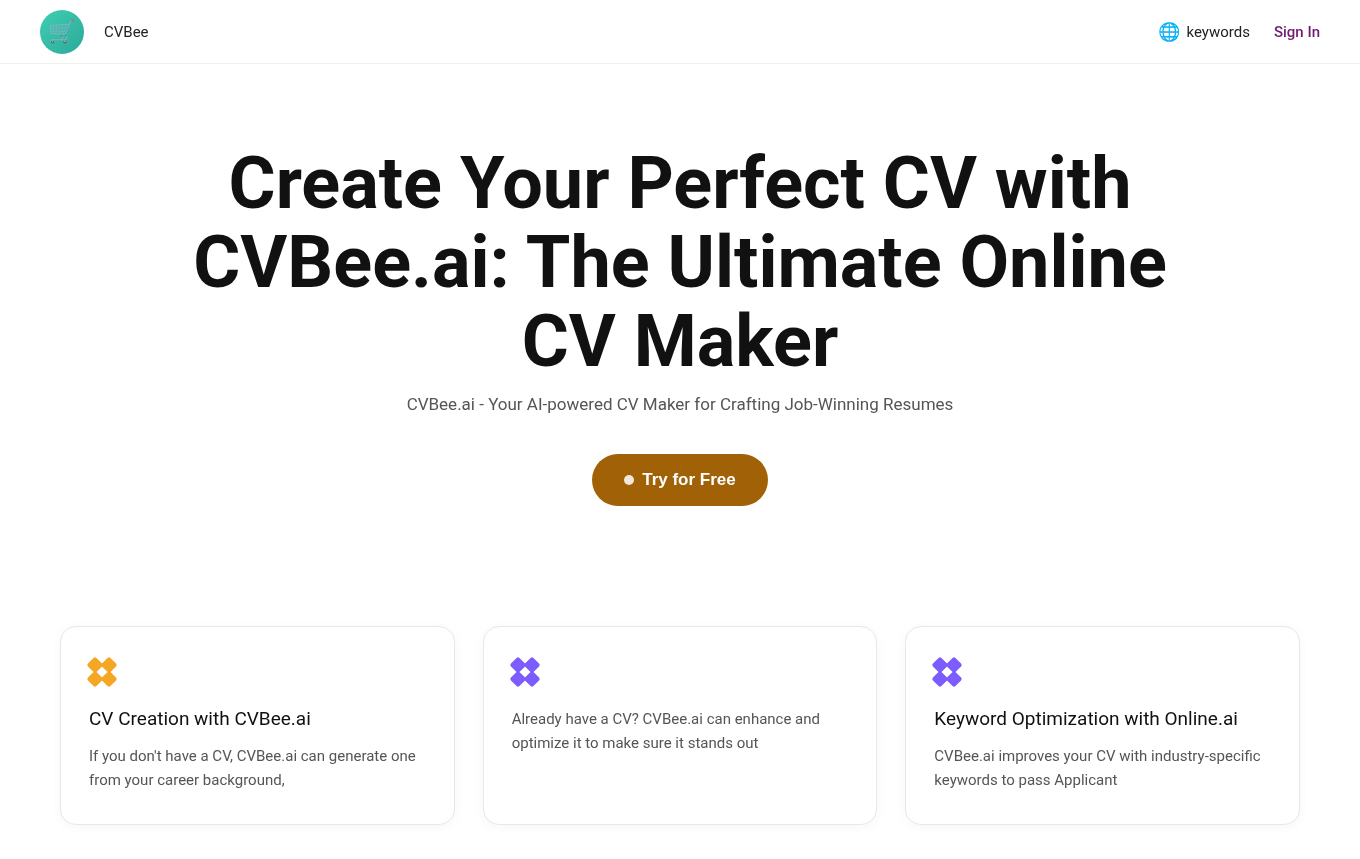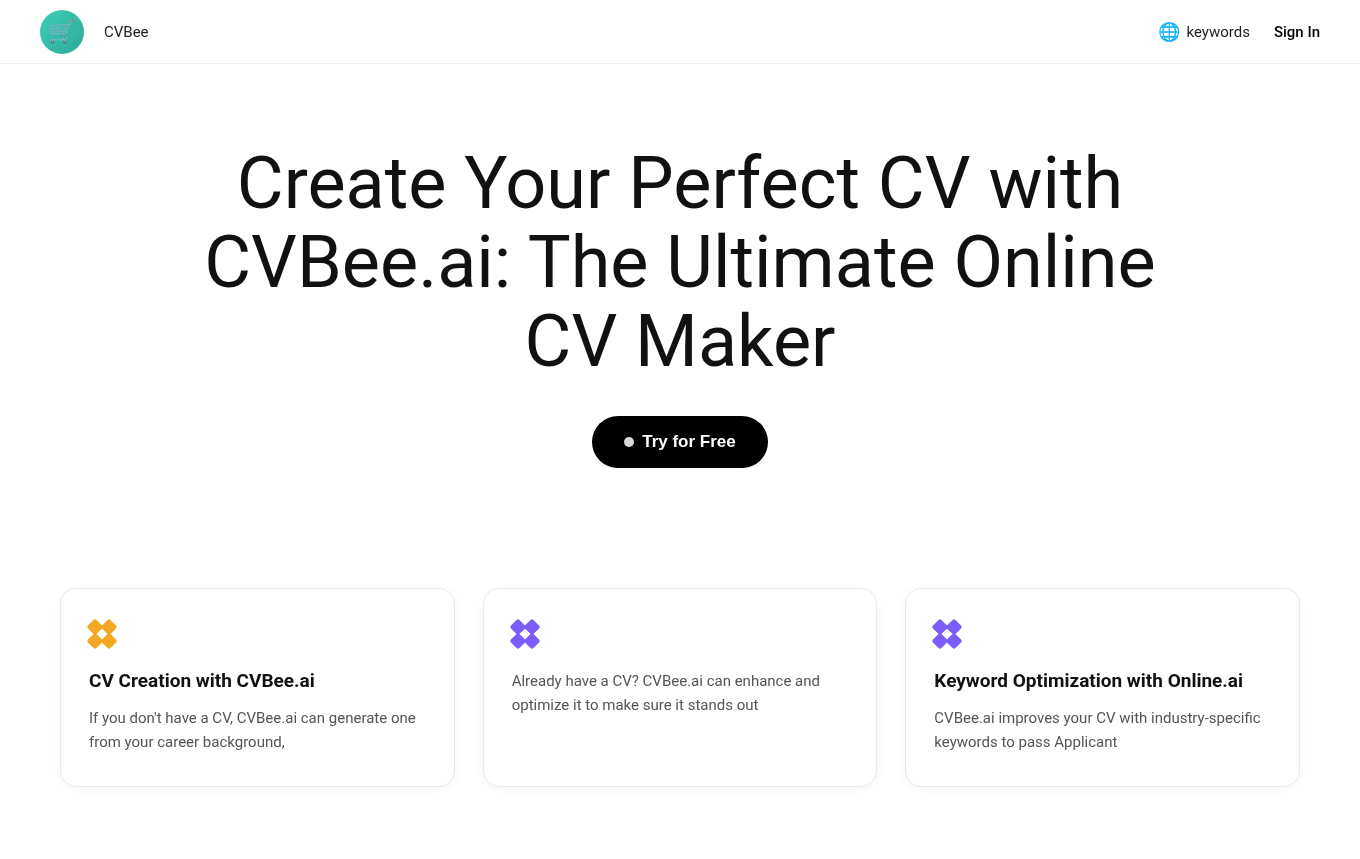--- a/index.html
+++ b/index.html
@@ -66,54 +66,54 @@
       display: flex;
       align-items: center;
       gap: 6px;
       font-size: 15px;
       color: #222;
       cursor: pointer;
     }
 
     .nav-signin {
       font-size: 15px;
-      color: #000000;
+      color: #701a75;
       cursor: pointer;
       font-weight: 500;
     }
 
     
     .hero {
       display: flex;
       flex-direction: column;
       align-items: center;
       text-align: center;
       padding: 80px 40px 60px;
     }
 
     .hero-title {
       font-size: 72px;
-      font-weight: 400;
+      font-weight: 700;
       line-height: 1.1;
       color: #111;
       max-width: 1000px;
-      margin-bottom: 34px;
+      margin-bottom: 12px;
     }
 
     .hero-subtitle {
       font-size: 17px;
       color: #555;
       margin-bottom: 40px;
     }
 
     .try-free-btn {
       display: flex;
       align-items: center;
       gap: 8px;
-      background: #000000;
+      background: #a16207;
       color: #fff;
       border: none;
       border-radius: 999px;
       padding: 16px 32px;
       font-size: 17px;
       font-weight: 600;
       cursor: pointer;
       text-decoration: none;
     }
 
@@ -151,21 +151,21 @@
       padding: 32px 28px;
       box-shadow: 0 2px 12px rgba(0,0,0,0.04);
     }
 
     .feature-icon {
       margin-bottom: 18px;
     }
 
     .feature-card-title {
       font-size: 19px;
-      font-weight: 700;
+      font-weight: 400;
       color: #111;
       margin-bottom: 14px;
     }
 
     .feature-card-text {
       font-size: 15px;
       color: #555;
       line-height: 1.6;
     }
 
@@ -204,20 +204,21 @@
     <div class="nav-language">
       <span style="font-size:18px;">🌐</span>
       <span>keywords</span>
     </div>
     <span class="nav-signin">Sign In</span>
   </div>
 </nav>
 
 <section class="hero">
   <h1 class="hero-title">Create Your Perfect CV with CVBee.ai: The Ultimate Online CV Maker</h1>
+  <p class="hero-subtitle">CVBee.ai - Your AI-powered CV Maker for Crafting Job-Winning Resumes</p>
   <button class="try-free-btn">
     <span class="dot"></span>
     <span>Try for Free</span>
   </button>
 </section>
 
 <section class="features-section">
   <div class="features-grid">
 
     <div class="feature-card">

